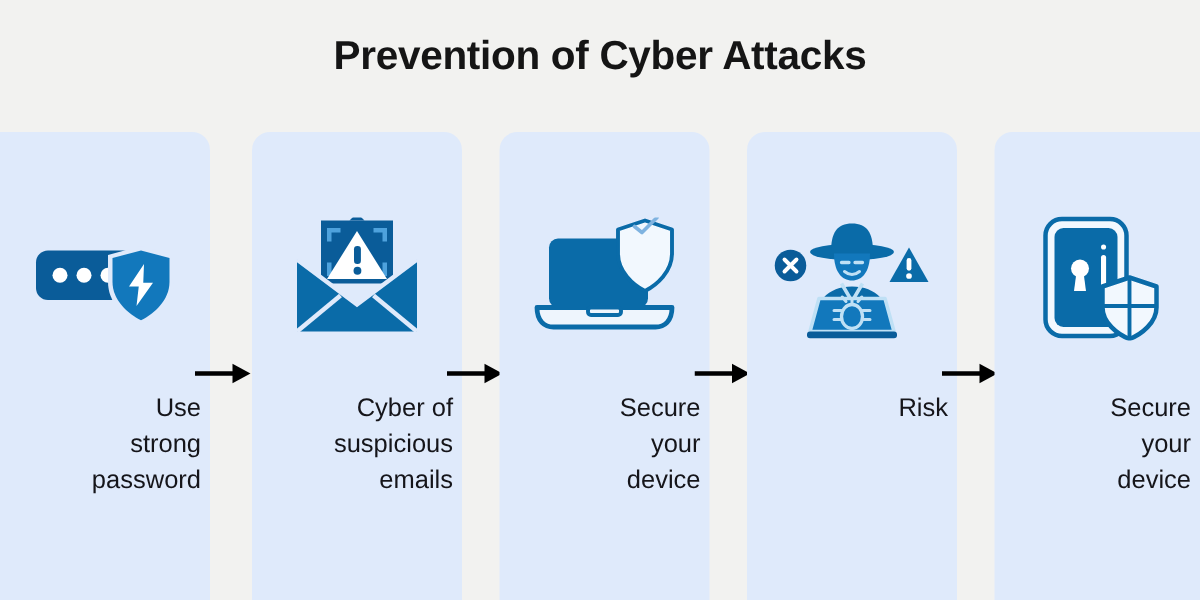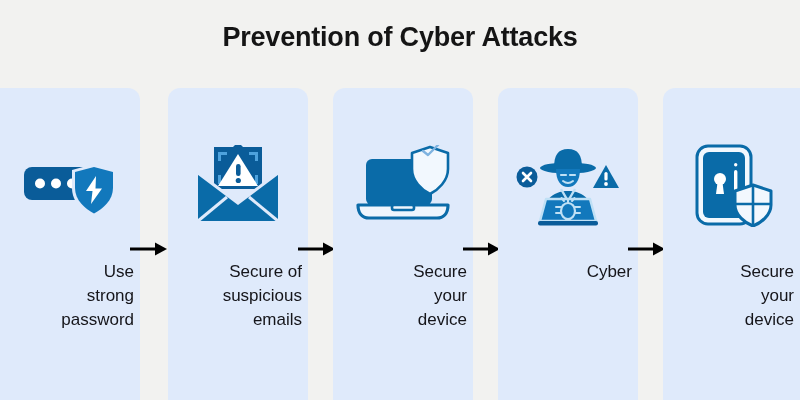--- a/index.html
+++ b/index.html
@@ -116,21 +116,21 @@
         <path d="M46 9 L66 41 L26 41 Z" fill="#ffffff"></path>
         <rect x="44" y="19" width="4.6" height="12" rx="2.2" fill="#0a5c99"></rect>
         <circle cx="46.3" cy="35.5" r="2.6" fill="#0a5c99"></circle>
 
         <path d="M6 28 L46 58 L86 28 L86 76 L6 76 Z" fill="#0a6ba8"></path>
         <path d="M6 28 L46 58 L86 28" fill="none" stroke="#dfeafb" stroke-width="3"></path>
         <path d="M6 76 L35 52" fill="none" stroke="#dfeafb" stroke-width="3"></path>
         <path d="M86 76 L57 52" fill="none" stroke="#dfeafb" stroke-width="3"></path>
       </svg>
     </div>
-    <div class="caption">Secure of
+    <div class="caption">Cyber of
 suspicious
 emails</div>
   </div>
 
   <svg class="arrow" style="left:298px;" viewBox="0 0 38 16">
     <rect x="0" y="6.5" width="27" height="3" fill="#000000"></rect>
     <path d="M25 1.5 L37 8 L25 14.5 Z" fill="#000000"></path>
   </svg>
 
   <div class="panel" style="left:333px; width:140px;">
@@ -178,21 +178,21 @@
         <path d="M45 46 L52 58 L59 46" fill="none" stroke="#bfe0f5" stroke-width="2.4"></path>
 
         <path d="M30 56 H74 L80 78 H24 Z" fill="#1278bc" stroke="#bfe0f5" stroke-width="2.4" stroke-linejoin="round"></path>
         <rect x="22" y="78" width="60" height="4.5" rx="2" fill="#0a5c99"></rect>
 
         <ellipse cx="52" cy="68" rx="7" ry="8" fill="none" stroke="#bfe0f5" stroke-width="2.2"></ellipse>
         <path d="M52 60 v-4 M48 58 l-2.5 -3 M56 58 l2.5 -3" stroke="#bfe0f5" stroke-width="2" stroke-linecap="round"></path>
         <path d="M45 64 h-5 M45 70 h-5 M59 64 h5 M59 70 h5" stroke="#bfe0f5" stroke-width="2" stroke-linecap="round"></path>
       </svg>
     </div>
-    <div class="caption">Cyber</div>
+    <div class="caption">Risk</div>
   </div>
 
   <svg class="arrow" style="left:628px;" viewBox="0 0 38 16">
     <rect x="0" y="6.5" width="27" height="3" fill="#000000"></rect>
     <path d="M25 1.5 L37 8 L25 14.5 Z" fill="#000000"></path>
   </svg>
 
   <div class="panel" style="left:663px; width:137px; border-radius:12px 0 0 0;">
     <div class="icon-wrap">
       <svg width="82" height="84" viewBox="0 0 82 84" aria-hidden="true">

